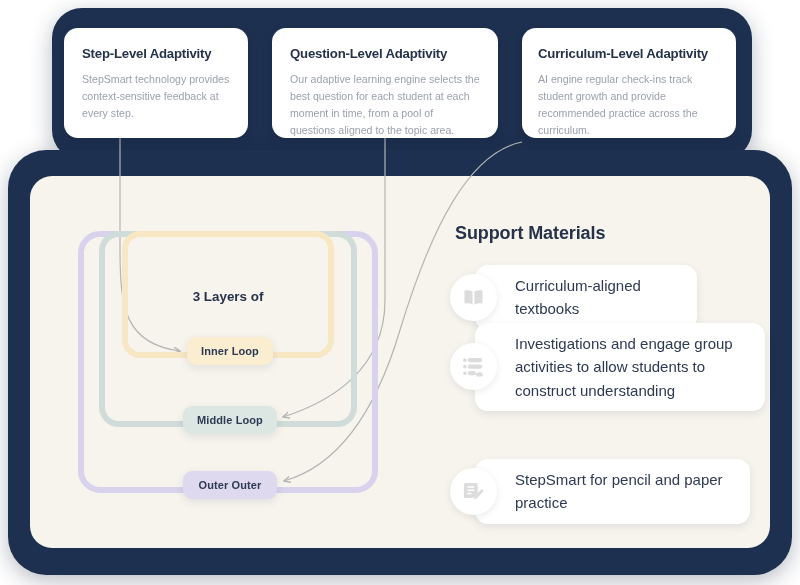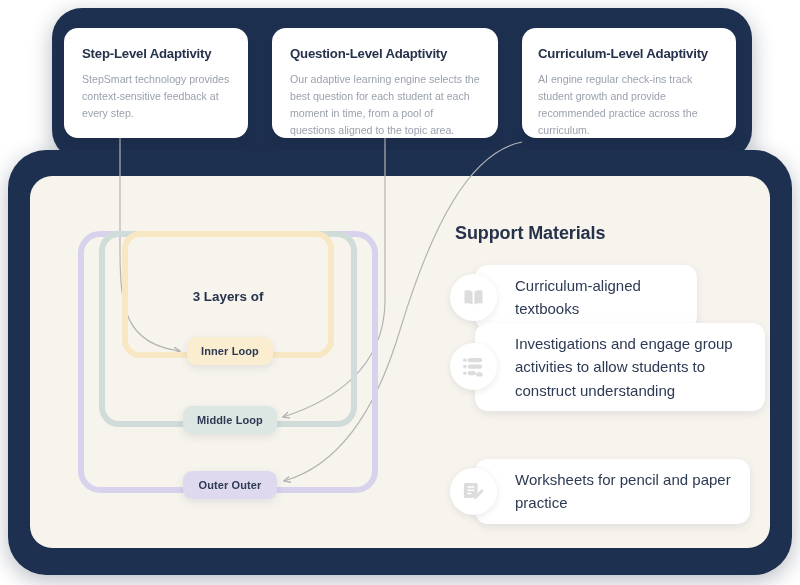--- a/index.html
+++ b/index.html
@@ -297,17 +297,17 @@
     <div class="support-icon">
       <svg width="23" height="23" viewBox="0 0 24 24" fill="#dcdcdc">
         <path d="M3.6 3.0 h11.2 a1.6 1.6 0 0 1 1.6 1.6 v9.0 l-5.2 5.2 h-7.6 a1.6 1.6 0 0 1 -1.6 -1.6 v-12.6 a1.6 1.6 0 0 1 1.6 -1.6 z"></path>
         <rect x="5.4" y="6.4" width="7.6" height="1.7" rx="0.85" fill="#ffffff"></rect>
         <rect x="5.4" y="9.8" width="7.6" height="1.7" rx="0.85" fill="#ffffff"></rect>
         <rect x="5.4" y="13.2" width="4.6" height="1.7" rx="0.85" fill="#ffffff"></rect>
         <path d="M20.6 9.4 l2.2 2.2 l-7.6 7.6 l-3.0 0.8 l0.8 -3.0 z"></path>
       </svg>
     </div>
     <div class="support-pill">
-      <span>Worksheets for pencil and paper practice</span>
+      <span>StepSmart for pencil and paper practice</span>
     </div>
   </div>
 
 </div>
 
 </body></html>

